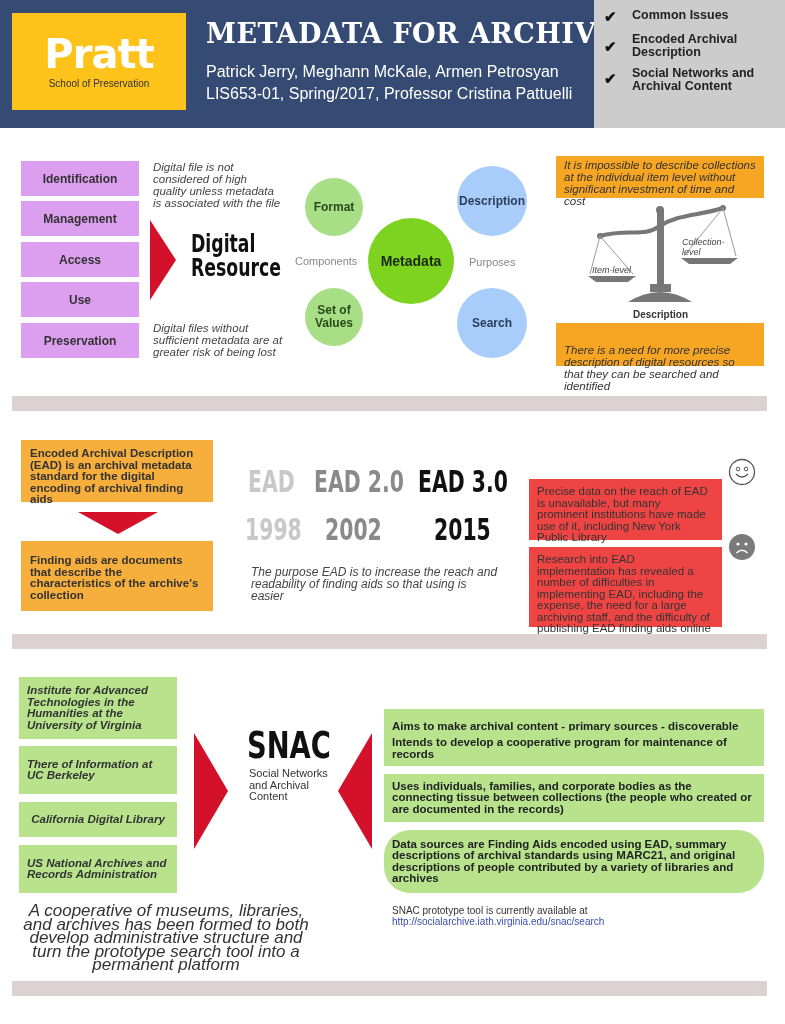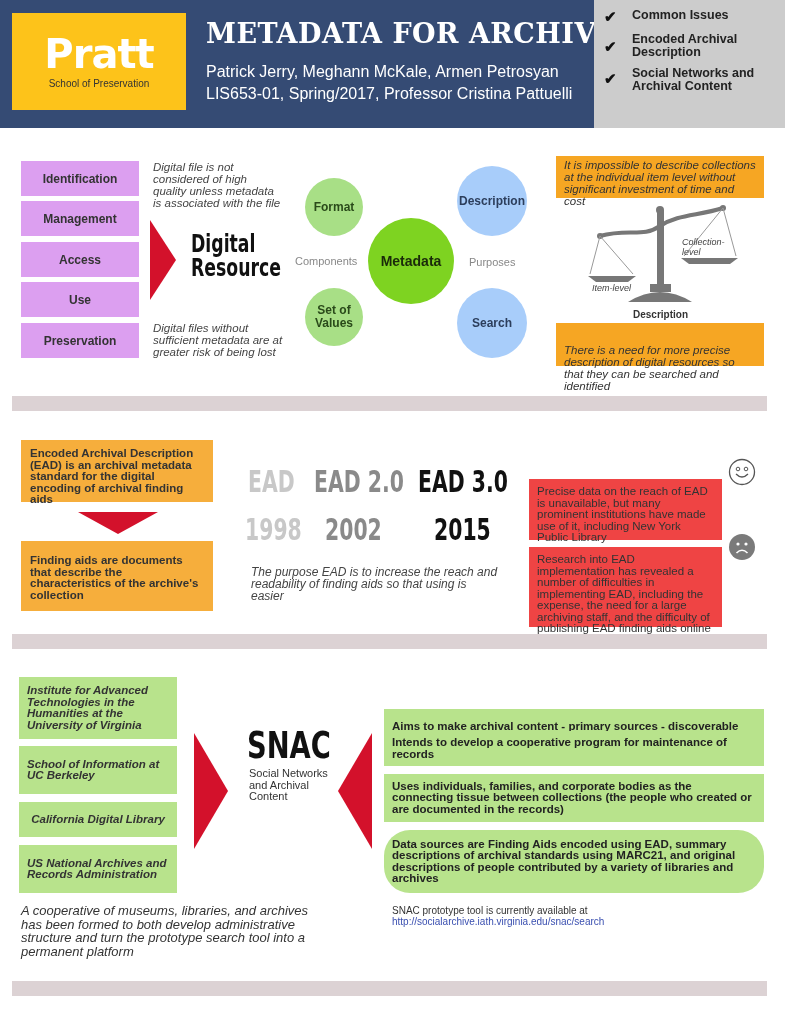--- a/index.html
+++ b/index.html
@@ -109,21 +109,21 @@
   <path d="M40 104 Q 72 84 104 104 Z" fill="#777"></path>
   <circle cx="12" cy="38" r="3" fill="#777"></circle>
   <circle cx="135" cy="10" r="3" fill="#777"></circle>
   <line x1="12" y1="38" x2="2" y2="76" stroke="#999" stroke-width="1"></line>
   <line x1="12" y1="38" x2="45" y2="76" stroke="#999" stroke-width="1"></line>
   <path d="M0 78 L 48 78 L 40 84 L 8 84 Z" fill="#777"></path>
   <line x1="135" y1="10" x2="96" y2="58" stroke="#999" stroke-width="1"></line>
   <line x1="135" y1="10" x2="148" y2="58" stroke="#999" stroke-width="1"></line>
   <path d="M93 60 L 150 60 L 142 66 L 101 66 Z" fill="#777"></path>
 </svg>
-<div class="abs" style="left:592px; top:265px; font-size:9px; font-style:italic; color:#444;margin-top:18px;">Item-level</div>
+<div class="abs" style="left:592px; top:265px; font-size:9px; font-style:italic; color:#444;">Item-level</div>
 <div class="abs" style="left:682px; top:237px; font-size:9px; font-style:italic; color:#444; width:48px; line-height:10px;">Collection-level</div>
 <div class="abs" style="left:633px; top:309px; font-size:10px; font-weight:bold; color:#333;">Description</div>
 
 <div class="abs orange orange-it" style="left:556px; top:323px; width:208px; height:43px; padding-top:21px;">There is a need for more precise description of digital resources  so that they can be searched and identified</div>
 
 <div class="abs divider" style="top:396px;"></div>
 
 <div class="abs orange-box" style="top:440px; height:62px;">Encoded Archival Description (EAD) is an archival metadata standard for the digital encoding of archival finding aids</div>
 <div class="abs red-arrow-down" style="left:78px; top:512px;"></div>
 <div class="abs orange-box" style="top:541px; height:70px; padding-top:14px;">Finding aids are documents that describe the characteristics of the archive's collection</div>
@@ -148,34 +148,34 @@
 <svg class="abs" style="left:728px; top:533px;" width="28" height="28" viewBox="0 0 28 28">
   <circle cx="14" cy="14" r="13" fill="#7a7a7a"></circle>
   <circle cx="10" cy="11" r="1.6" fill="#fff"></circle>
   <circle cx="18" cy="11" r="1.6" fill="#fff"></circle>
   <path d="M8.5 20 Q14 14.5 19.5 20" fill="none" stroke="#fff" stroke-width="1.6"></path>
 </svg>
 
 <div class="abs divider" style="top:634px;"></div>
 
 <div class="abs green-box" style="top:677px; height:62px;">Institute for Advanced Technologies in the Humanities at the University of Virginia</div>
-<div class="abs green-box" style="top:746px; height:48px;">School of Information at UC Berkeley</div>
+<div class="abs green-box" style="top:746px; height:48px;">There of Information at UC Berkeley</div>
 <div class="abs green-box" style="top:802px; height:35px; justify-content:center;text-align:right;">California Digital Library</div>
 <div class="abs green-box" style="top:845px; height:48px;">US National Archives and Records Administration</div>
 
 <div class="abs red-arrow-right-lg" style="left:194px; top:733px;"></div>
 <div class="abs condensed" style="left:247px; top:726px; font-size:38px; line-height:38px; color:#111;">SNAC</div>
 <div class="abs" style="left:249px; top:768px; width:80px; font-size:11px; line-height:11.5px; color:#333;">Social Networks and Archival Content</div>
 <div class="abs red-arrow-left" style="left:338px; top:733px;"></div>
 
 <div class="abs green-wide" style="top:709px; height:47px;">Aims to make archival content - primary sources - discoverable and accessible universally</div>
 <div class="abs green-wide" style="top:731px; height:35px;">Intends to develop a cooperative program for maintenance of records</div>
 <div class="abs green-wide" style="top:774px; height:48px;">Uses individuals, families, and corporate bodies as the connecting tissue between collections (the people who created or are documented in the records)</div>
 <div class="abs green-wide" style="top:830px; height:63px;border-radius:26px;">Data sources are Finding Aids encoded using EAD, summary descriptions of archival standards using MARC21, and original descriptions of people contributed by a variety of libraries and archives</div>
 
-<div class="abs" style="left:21px; top:904px; width:290px; font-size:13px; font-style:italic; color:#333; line-height:13.5px;">A cooperative of museums, libraries, and archives has been formed to both develop administrative structure and turn the prototype search tool into a permanent platform</div>
+<div class="abs" style="left:21px; top:904px; width:290px; font-size:17px; font-style:italic; color:#333; line-height:13.5px;text-align:center;">A cooperative of museums, libraries, and archives has been formed to both develop administrative structure and turn the prototype search tool into a permanent platform</div>
 
 <div class="abs" style="left:392px; top:905px; font-size:10px; color:#333; line-height:11px;">
   <div>SNAC prototype tool is currently available at</div>
   <div class="link">http://socialarchive.iath.virginia.edu/snac/search</div>
 </div>
 
 <div class="abs divider" style="top:981px;"></div>
 
 </body></html>

